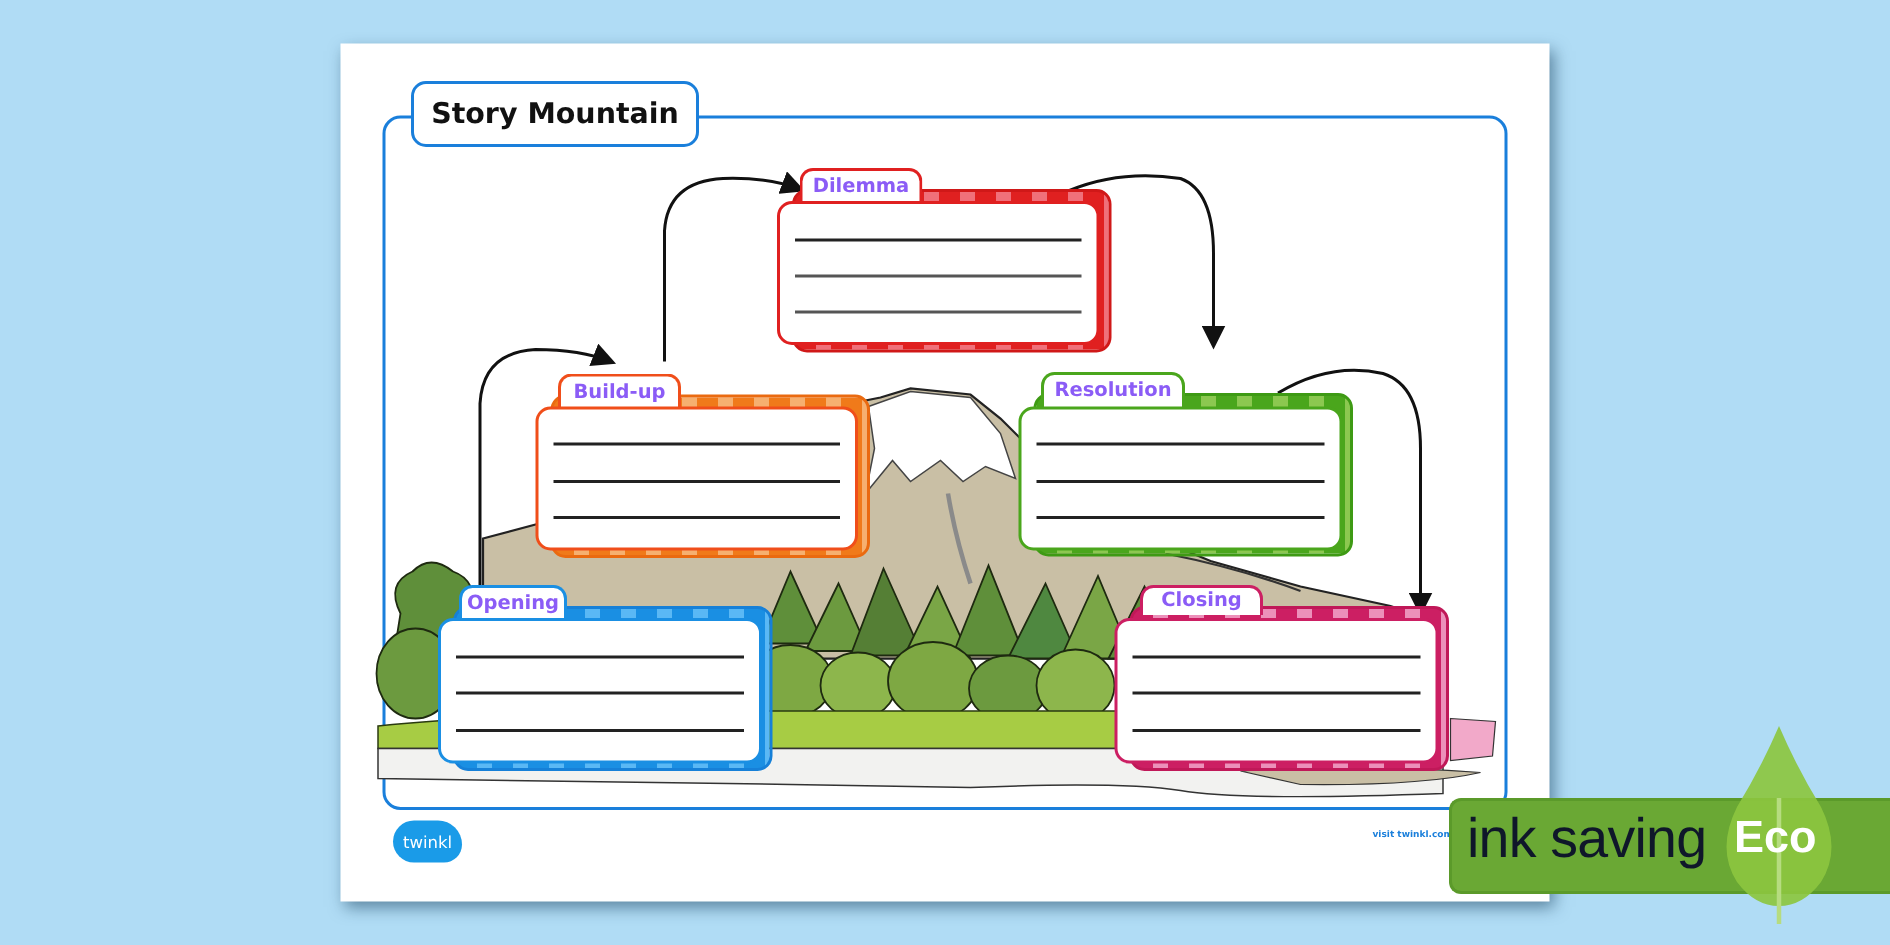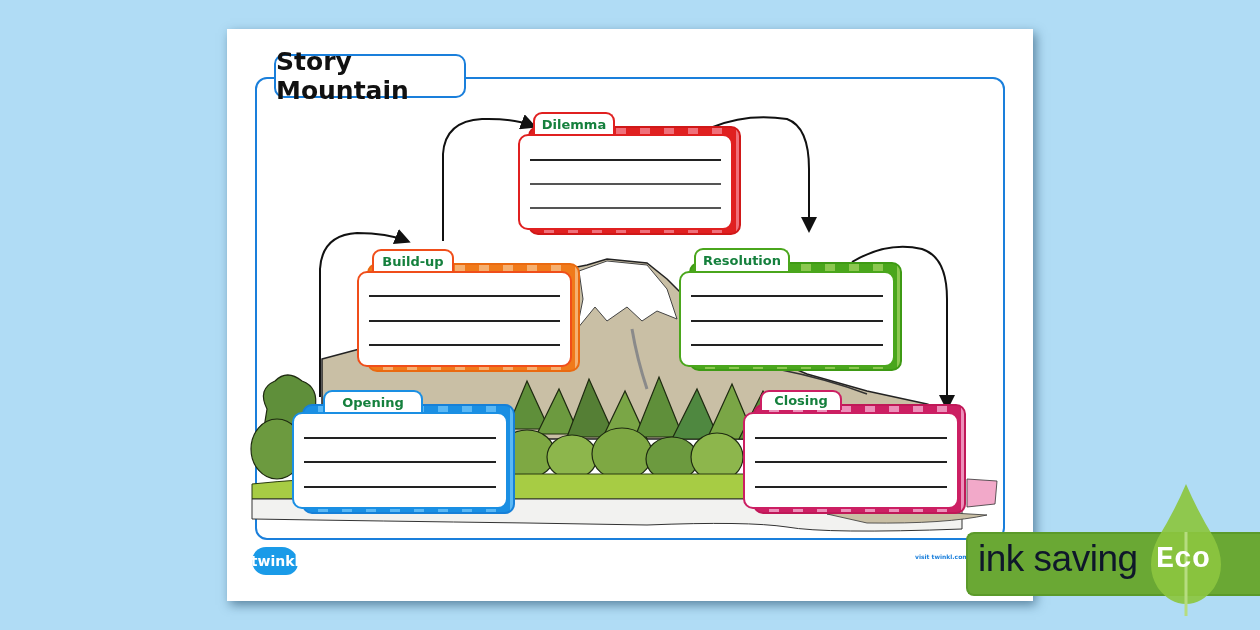--- a/index.html
+++ b/index.html
@@ -12,62 +12,62 @@
     box-shadow: 3px 4px 10px rgba(20,60,90,0.55);
   }
   .frame {
     position: absolute; left: 28px; top: 48px; width: 750px; height: 463px;
     border: 2px solid #1a7fdb; border-radius: 12px;
   }
   .title-box {
     position: absolute; left: 47px; top: 25px; width: 192px; height: 44px;
     background: #fff; border: 2px solid #1a7fdb; border-radius: 10px;
     display: flex; align-items: center; justify-content: center;
-    font-weight: bold; font-size: 25px; color: #111;
+    font-weight: bold; font-size: 19px; color: #111;
   }
 
   
   .scene { position: absolute; left: 0; top: 0; width: 806px; height: 572px; pointer-events: none; }
 
   
   .card { position: absolute; }
   .card .shadow {
     position: absolute; border-radius: 10px;
   }
   .card .body {
     position: absolute; left: 0; top: 0; background: #fff;
     border: 2.5px solid; border-radius: 10px;
   }
   .card .tab {
     position: absolute; background: #fff; border: 2.5px solid; border-bottom: none;
-    border-radius: 9px 9px 0 0; font-weight: bold; font-size: 13px; color: #15803d;
+    border-radius: 9px 9px 0 0; font-weight: bold; font-size: 13px; color: #8b5cf6;
     display: flex; align-items: center; justify-content: center;
     padding-bottom: 2px;
   }
   .card .line { position: absolute; height: 1.5px; background: #222; }
 
   .logo {
-    position: absolute; left: 25px; top: 518px; width: 46px; height: 28px;
+    position: absolute; left: 35px; top: 518px; width: 46px; height: 28px;
     background: #1a9be8; border-radius: 14px 16px 12px 14px;
-    color: #fff; font-size: 14px; font-weight: bold;
+    color: #fff; font-size: 11px; font-weight: normal;
     display: flex; align-items: center; justify-content: center;
   }
   .visit { position: absolute; left: 688px; top: 524px; font-size: 6px; color: #1a7fdb; font-weight: bold; }
 
   .eco-banner {
     position: absolute; left: 966px; top: 532px; width: 294px; height: 64px;
     background: #6aa834; border: 2px solid #5b9a2a; border-right: none;
     border-radius: 8px 0 0 8px;
   }
   .eco-text {
     position: absolute; left: 978px; top: 538px; font-family: "Liberation Sans", sans-serif;
     font-size: 37px; color: #0f172a; letter-spacing: -0.5px;
   }
   .eco-word {
-    position: absolute; left: 1156px; top: 542px; font-family: Liberation Mono, monospace;
+    position: absolute; left: 1156px; top: 542px; font-family: Liberation Sans, sans-serif;
     font-size: 30px; font-weight: bold; color: #fff;
   }
 </style>
 </head>
 <body>
 
 <div class="page">
   <div class="frame"></div>
 
   <svg class="scene" viewBox="0 0 806 572">
@@ -147,21 +147,21 @@
     <div class="tab" style="left:15px; top:0; width:96px; height:25px; border-color:#4aa61c;">Resolution</div>
     <div class="body" style="top:23px; width:216px; height:96px; border-color:#4aa61c;">
       <div class="line" style="left:10px; right:10px; top:22px;"></div>
       <div class="line" style="left:10px; right:10px; top:47px;"></div>
       <div class="line" style="left:10px; right:10px; top:71px;"></div>
     </div>
   </div>
 
   <div class="card" style="left:65px; top:361px;">
     <div class="shadow" style="left:10px; top:14px; width:213px; height:110px; background:repeating-linear-gradient(90deg,#1a8fe3 0 14px,#5ab8f5 14px 24px); border:2px solid #1680d8;"></div>
-    <div class="tab" style="left:31px; top:0; width:100px; height:24px; border-color:#1a8fe3;">Opening</div>
+    <div class="tab" style="left:14px; top:0; width:72px; height:24px; border-color:#1a8fe3;">Opening</div>
     <div class="body" style="top:22px; width:216px; height:97px; border-color:#1a8fe3;">
       <div class="line" style="left:10px; right:10px; top:23px;"></div>
       <div class="line" style="left:10px; right:10px; top:47px;"></div>
       <div class="line" style="left:10px; right:10px; top:72px;"></div>
     </div>
   </div>
 
   <div class="card" style="left:516px; top:361px;">
     <div class="shadow" style="left:10px; top:14px; width:213px; height:110px; background:repeating-linear-gradient(90deg,#cc1f63 0 14px,#ec90ba 14px 24px); border:2px solid #c01858;"></div>
     <div class="tab" style="left:17px; top:0; width:82px; height:20px; border-color:#cc1f63;">Closing</div>

